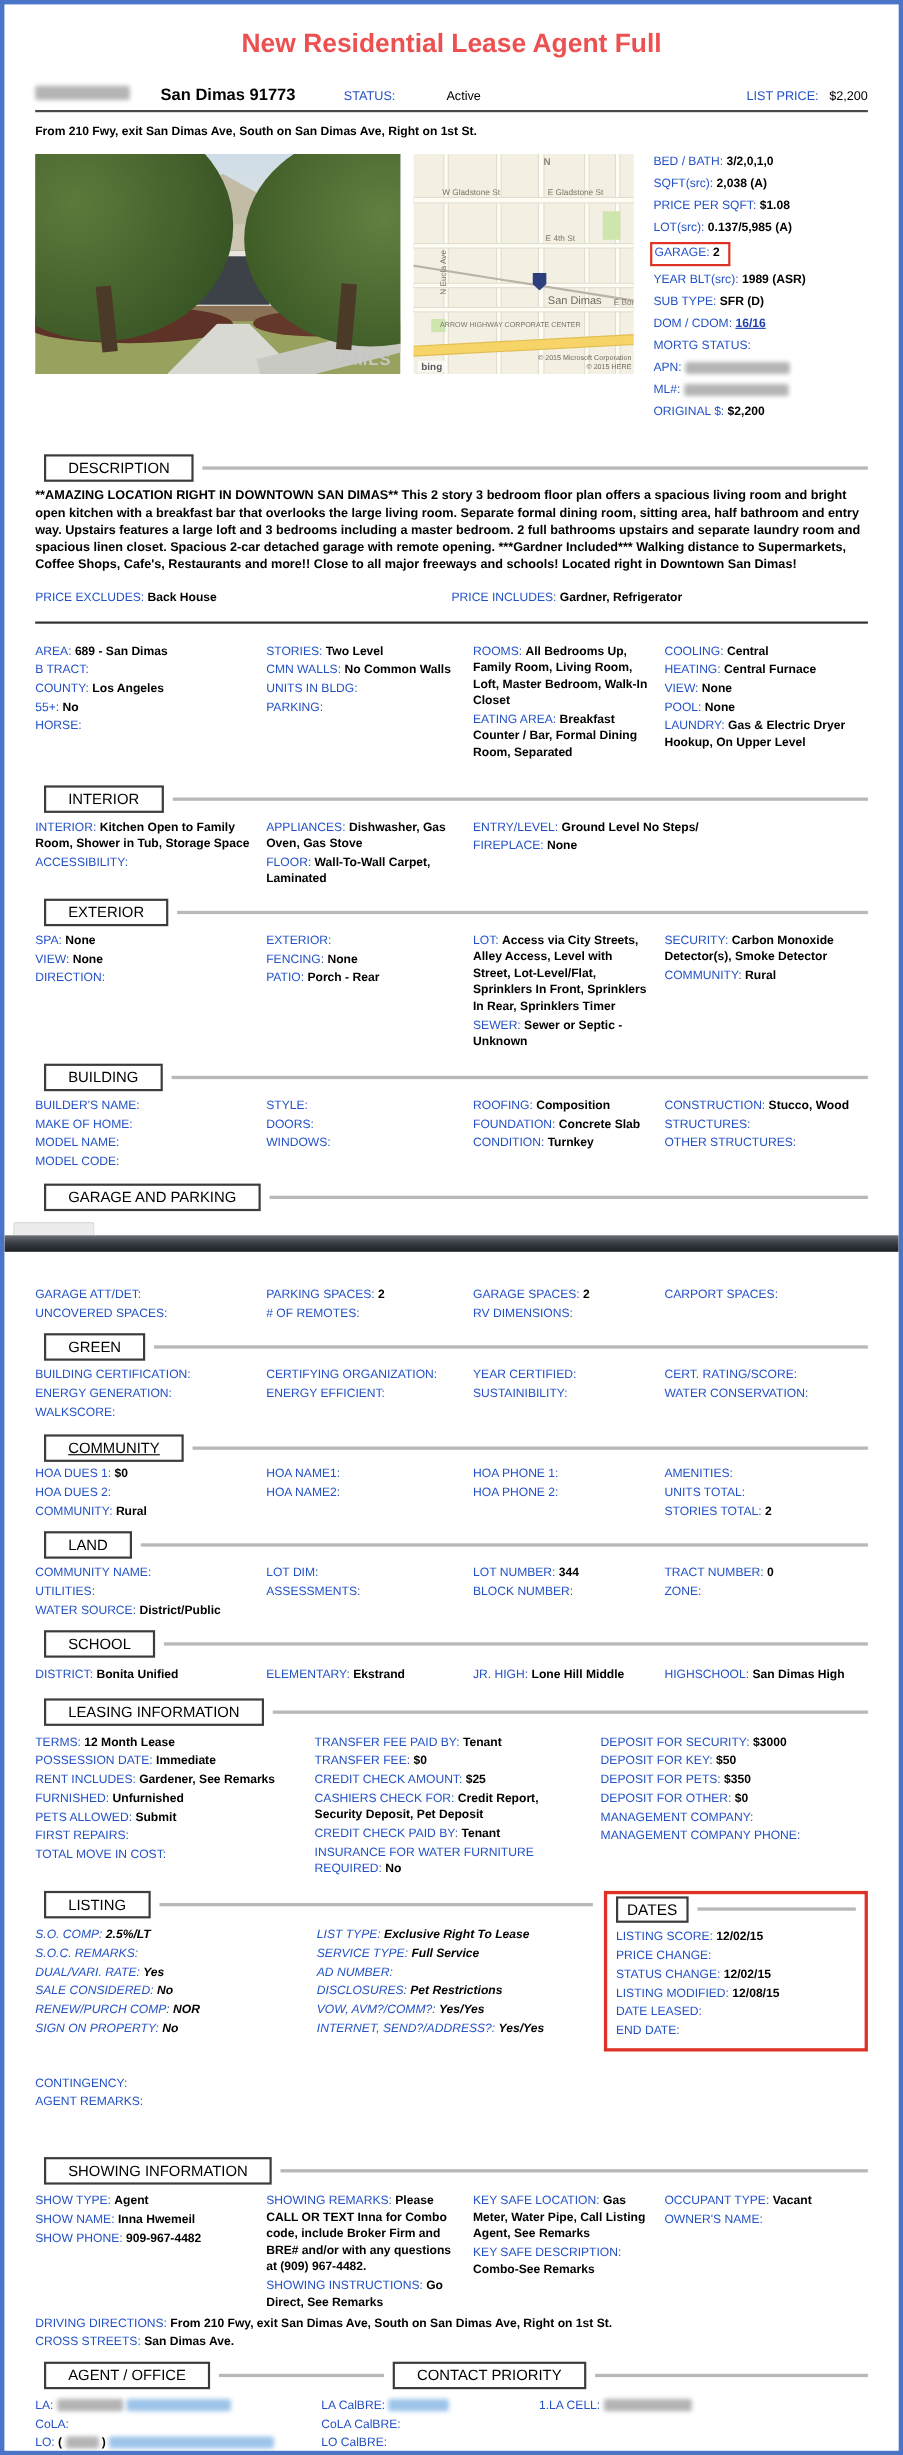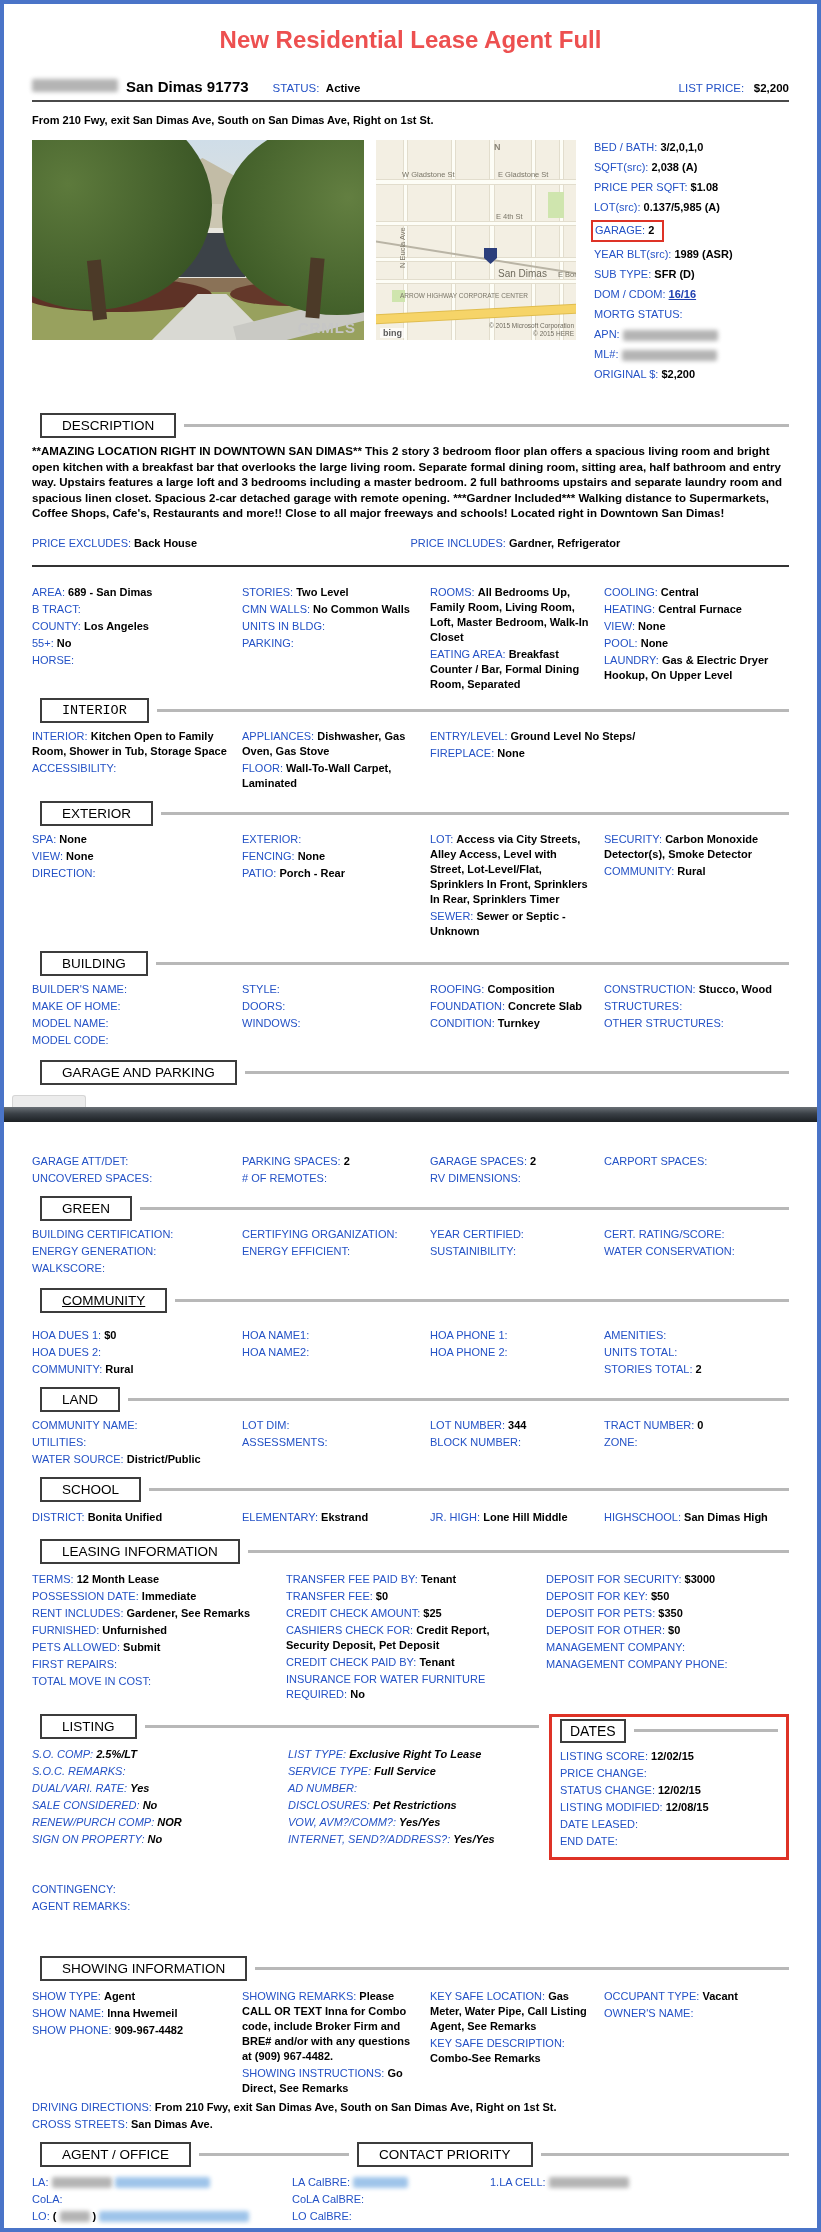--- a/index.html
+++ b/index.html
@@ -1,23 +1,23 @@
 <!DOCTYPE html>
 <html><head>
 <meta charset="utf-8">
 <style>
   html,body{margin:0;padding:0;background:#fff;}
   #frame{width:821px;height:2232px;border:4px solid #4a74c8;box-sizing:border-box;background:#fff;
          overflow:hidden;font-family:"Liberation Sans",sans-serif;color:#000;position:relative;}
   .pad{padding-left:28px;padding-right:28px;}
   .title{margin-top:22px;text-align:center;font-size:24px;font-weight:bold;color:#ed5050;}
-  .addr-row{margin-top:24px;display:flex;align-items:baseline;font-size:11.5px;}
+  .addr-row{margin-top:24px;display:flex;align-items:baseline;font-size:11.5px;gap:20px;}
   .city{font-size:15px;font-weight:bold;margin-right:24px;}
   .lab{color:#2452c6;}
-  .val{font-weight:bold;color:#000;}
+  .val{font-weight:normal;color:#000;}
   .right{margin-left:auto;}
   .rule1{margin-top:5px;height:2px;background:#4a4a4a;}
   .rule2{margin-top:12px;height:2px;background:#333;}
   .directions{margin-top:12px;font-size:11px;font-weight:bold;}
   .media{margin-top:14px;display:flex;align-items:flex-start;}
   
   .photo{width:332px;height:200px;position:relative;overflow:hidden;background:linear-gradient(#cfdde8,#e8e4d8 60%);flex:none;}
   .photo .house{position:absolute;left:88px;top:48px;width:165px;height:115px;background:#ccc6b2;}
   .photo .gable{position:absolute;left:88px;top:18px;width:165px;height:46px;background:#c2bca6;clip-path:polygon(50% 0,100% 100%,0 100%);}
   .photo .win{position:absolute;left:142px;top:88px;width:66px;height:44px;background:#3c4248;border:5px solid #e8e6df;}
@@ -202,21 +202,21 @@
         </div>
       <div>
           <div class="frow"><span class="flabel">COOLING:</span> <span class="fvalue">Central</span></div>
           <div class="frow"><span class="flabel">HEATING:</span> <span class="fvalue">Central Furnace</span></div>
           <div class="frow"><span class="flabel">VIEW:</span> <span class="fvalue">None</span></div>
           <div class="frow"><span class="flabel">POOL:</span> <span class="fvalue">None</span></div>
           <div class="frow"><span class="flabel">LAUNDRY:</span> <span class="fvalue">Gas &amp; Electric Dryer Hookup, On Upper Level</span></div>
         </div>
     </div>
 
-    <div class="sec" style="margin-top:4px;font-family:Liberation Mono, monospace;">
+    <div class="sec" style="margin-top:20px;">
       <span class="sec-box">INTERIOR</span>
       <span class="sec-line"></span>
     </div>
     <div class="grid g3" style="margin-top:6px;">
       <div>
           <div class="frow"><span class="flabel">INTERIOR:</span> <span class="fvalue">Kitchen Open to Family Room, Shower in Tub, Storage Space</span></div>
           <div class="frow"><span class="flabel">ACCESSIBILITY:</span></div>
         </div>
       <div>
           <div class="frow"><span class="flabel">APPLIANCES:</span> <span class="fvalue">Dishwasher, Gas Oven, Gas Stove</span></div>
@@ -330,21 +330,21 @@
       <div>
           <div class="frow"><span class="flabel">CERT. RATING/SCORE:</span></div>
           <div class="frow"><span class="flabel">WATER CONSERVATION:</span></div>
         </div>
     </div>
 
     <div class="sec" style="margin-top:10px;text-decoration:underline;">
       <span class="sec-box">COMMUNITY</span>
       <span class="sec-line"></span>
     </div>
-    <div class="grid g4" style="margin-top:15px;">
+    <div class="grid g4" style="margin-top:4px;">
       <div>
           <div class="frow"><span class="flabel">HOA DUES 1:</span> <span class="fvalue">$0</span></div>
           <div class="frow"><span class="flabel">HOA DUES 2:</span></div>
           <div class="frow"><span class="flabel">COMMUNITY:</span> <span class="fvalue">Rural</span></div>
         </div>
       <div>
           <div class="frow"><span class="flabel">HOA NAME1:</span></div>
           <div class="frow"><span class="flabel">HOA NAME2:</span></div>
         </div>
       <div>

